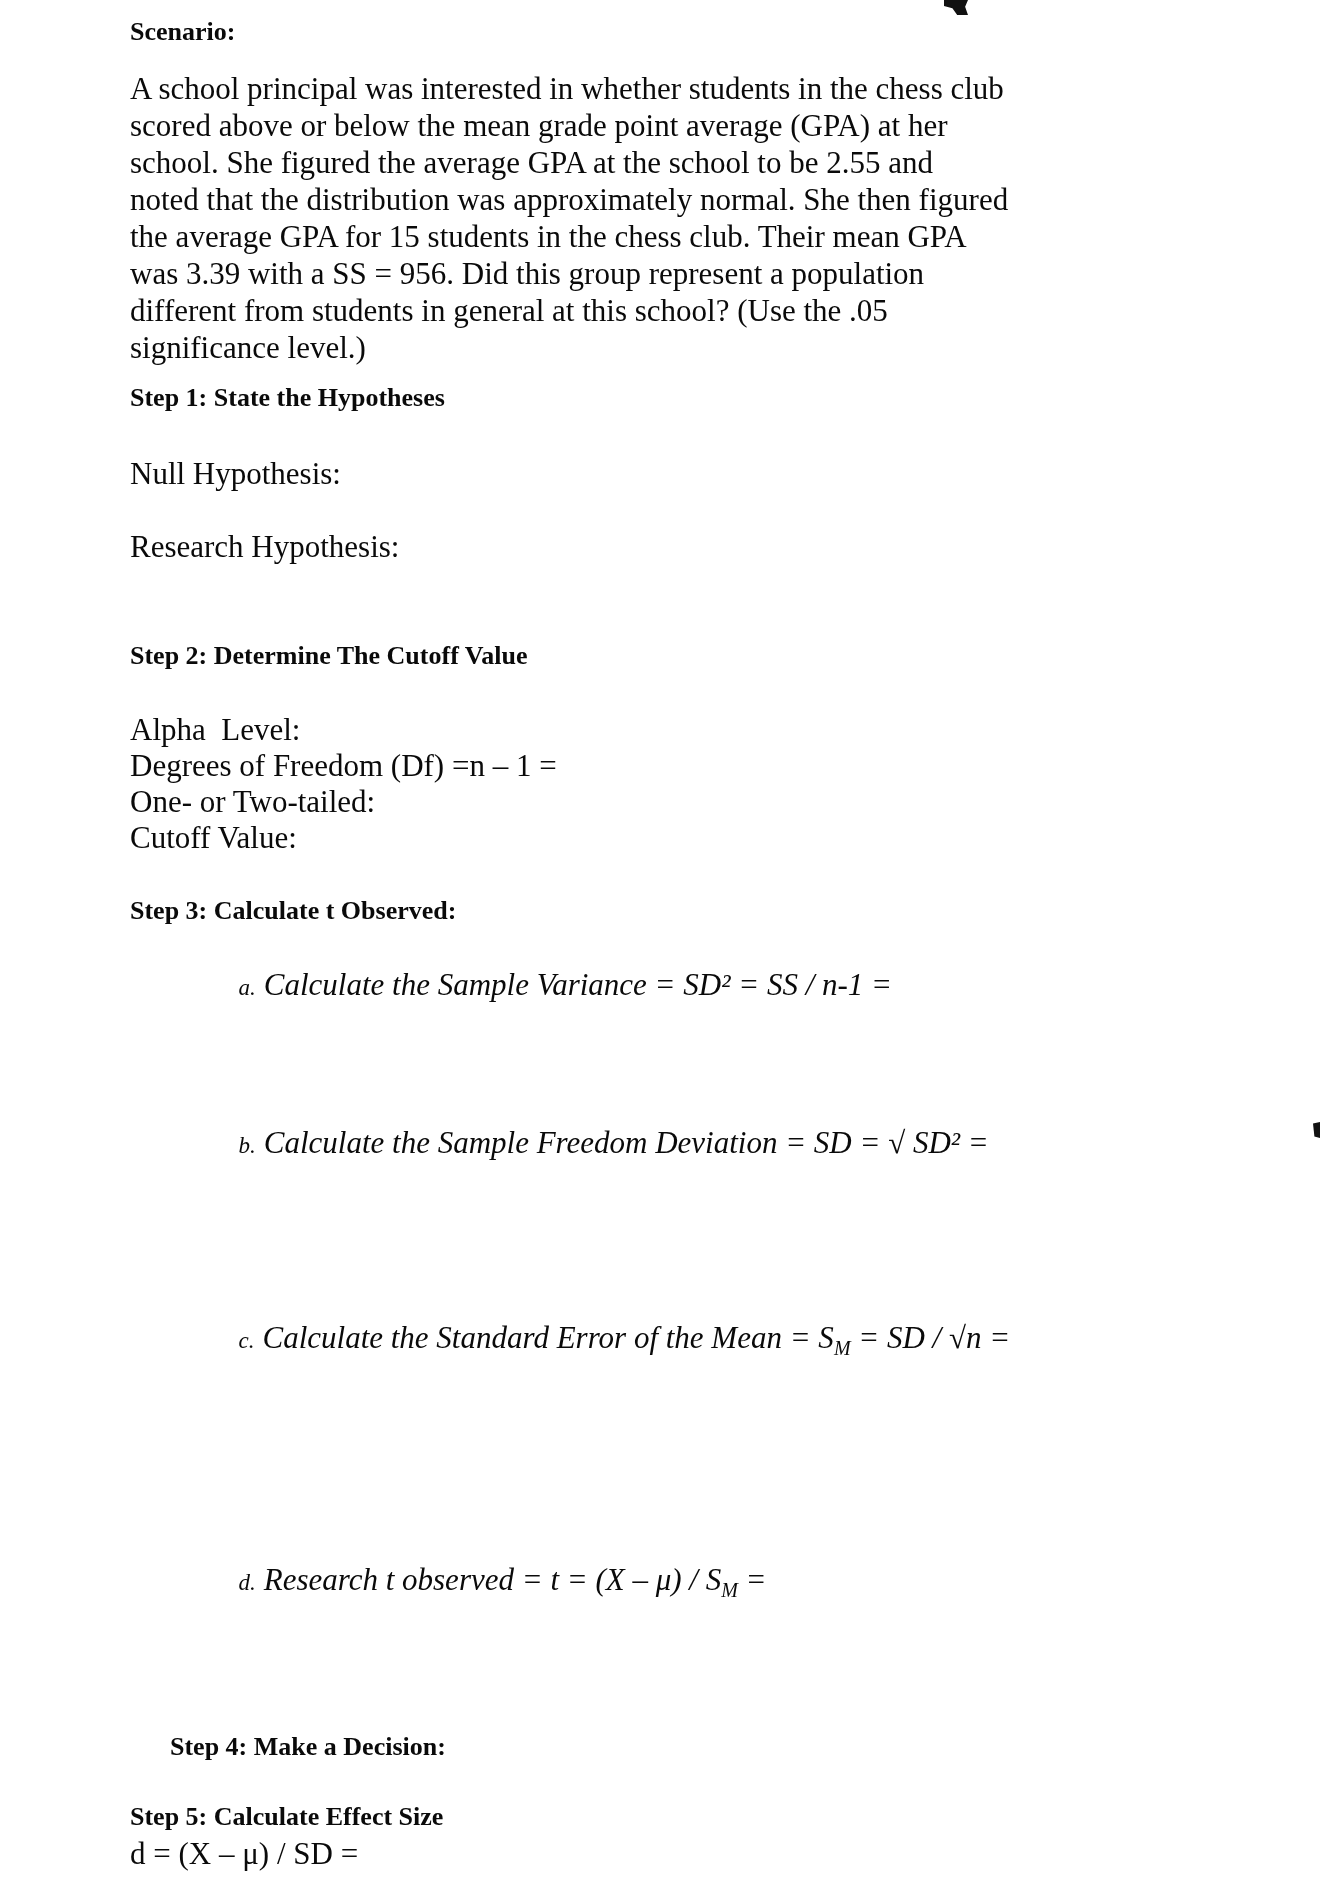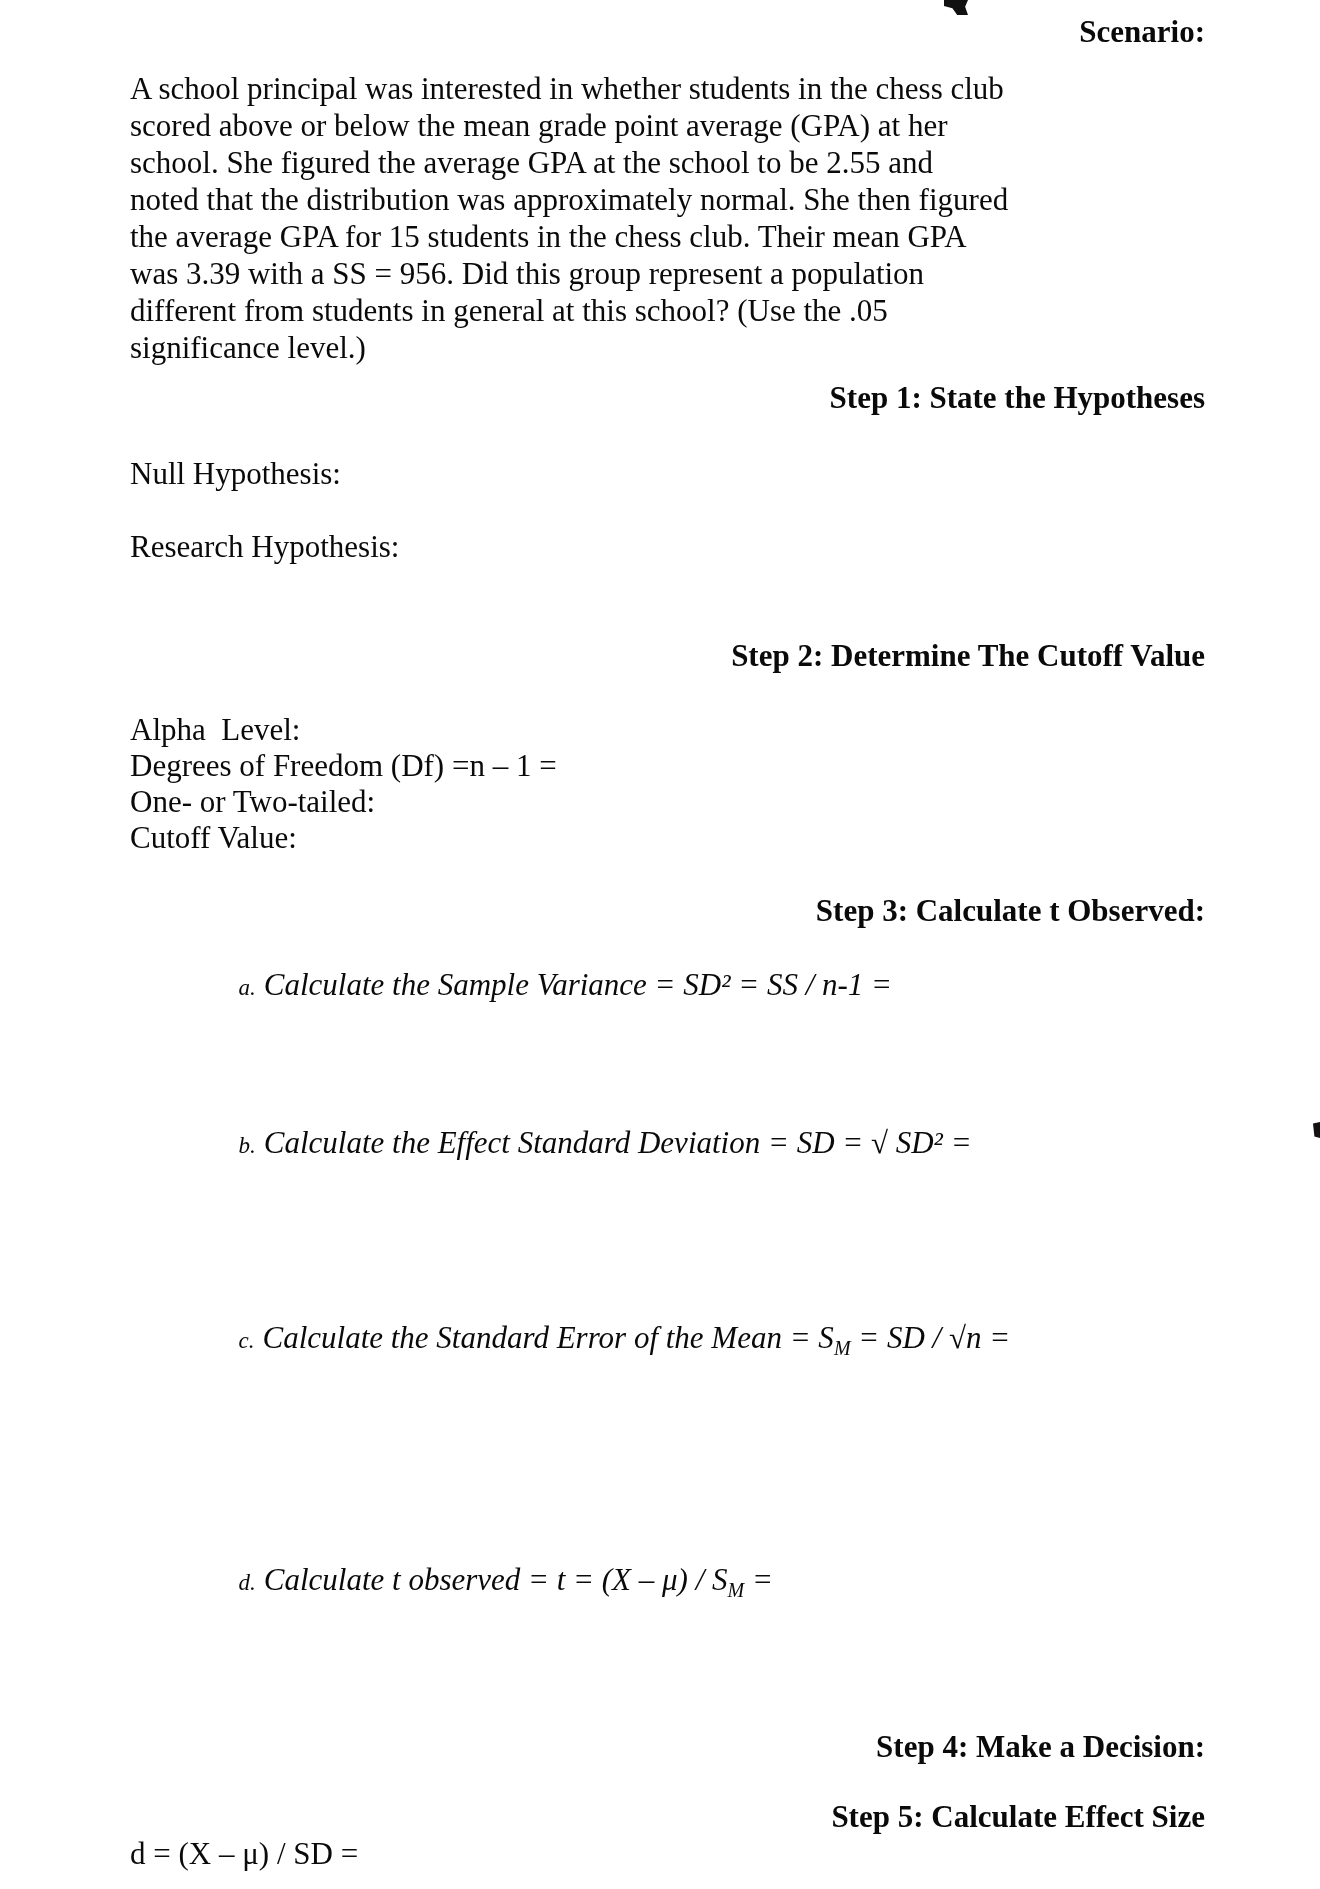--- a/index.html
+++ b/index.html
@@ -17,25 +17,24 @@
     inset: 0;
     background: #ffffff;
   }
   .content {
     position: absolute;
     left: 130px;
     top: 14px;
     width: 1075px;
   }
   .heading {
-    font-size: 31px;
+    font-size: 26px;
     font-weight: 700;
     line-height: 36px;
     white-space: pre-wrap;
-    text-align: right;
   }
   .pline, .label-line, .line {
     font-size: 31px;
     font-weight: 400;
     line-height: 37px;
     white-space: pre-wrap;
   }
   .line { line-height: 36px; }
   .para { margin-top: 20px; font-family: Liberation Serif, serif; }
   .h-step1 { margin-top: 14px; }
@@ -126,29 +125,29 @@
       <div class="line">Cutoff Value:</div>
     </div>
 
     <div class="heading h-step3">Step 3: Calculate t Observed:</div>
 
     <div class="list-item item-a">
       <span class="marker">a.</span><span class="item-text"><span>Calculate the Sample Variance = SD² = SS / n-1 =</span><sub></sub><span></span></span>
     </div>
 
     <div class="list-item item-b">
-      <span class="marker">b.</span><span class="item-text"><span>Calculate the Effect Standard Deviation = SD = √ SD² =</span><sub></sub><span></span></span>
+      <span class="marker">b.</span><span class="item-text"><span>Calculate the Sample Freedom Deviation = SD = √ SD² =</span><sub></sub><span></span></span>
     </div>
 
     <div class="list-item item-c">
       <span class="marker">c.</span><span class="item-text"><span>Calculate the Standard Error of the Mean = S</span><sub>M</sub><span> = SD / √n =</span></span>
     </div>
 
     <div class="list-item item-d">
-      <span class="marker">d.</span><span class="item-text"><span>Calculate t observed = t = (X – μ) / S</span><sub>M</sub><span> =</span></span>
+      <span class="marker">d.</span><span class="item-text"><span>Research t observed = t = (X – μ) / S</span><sub>M</sub><span> =</span></span>
     </div>
 
     <div class="heading h-step4">Step 4: Make a Decision:</div>
 
     <div class="heading h-step5">Step 5: Calculate Effect Size</div>
 
     <div class="formula">d = (X – μ) / SD =</div>
 
   </div>
 </div>

